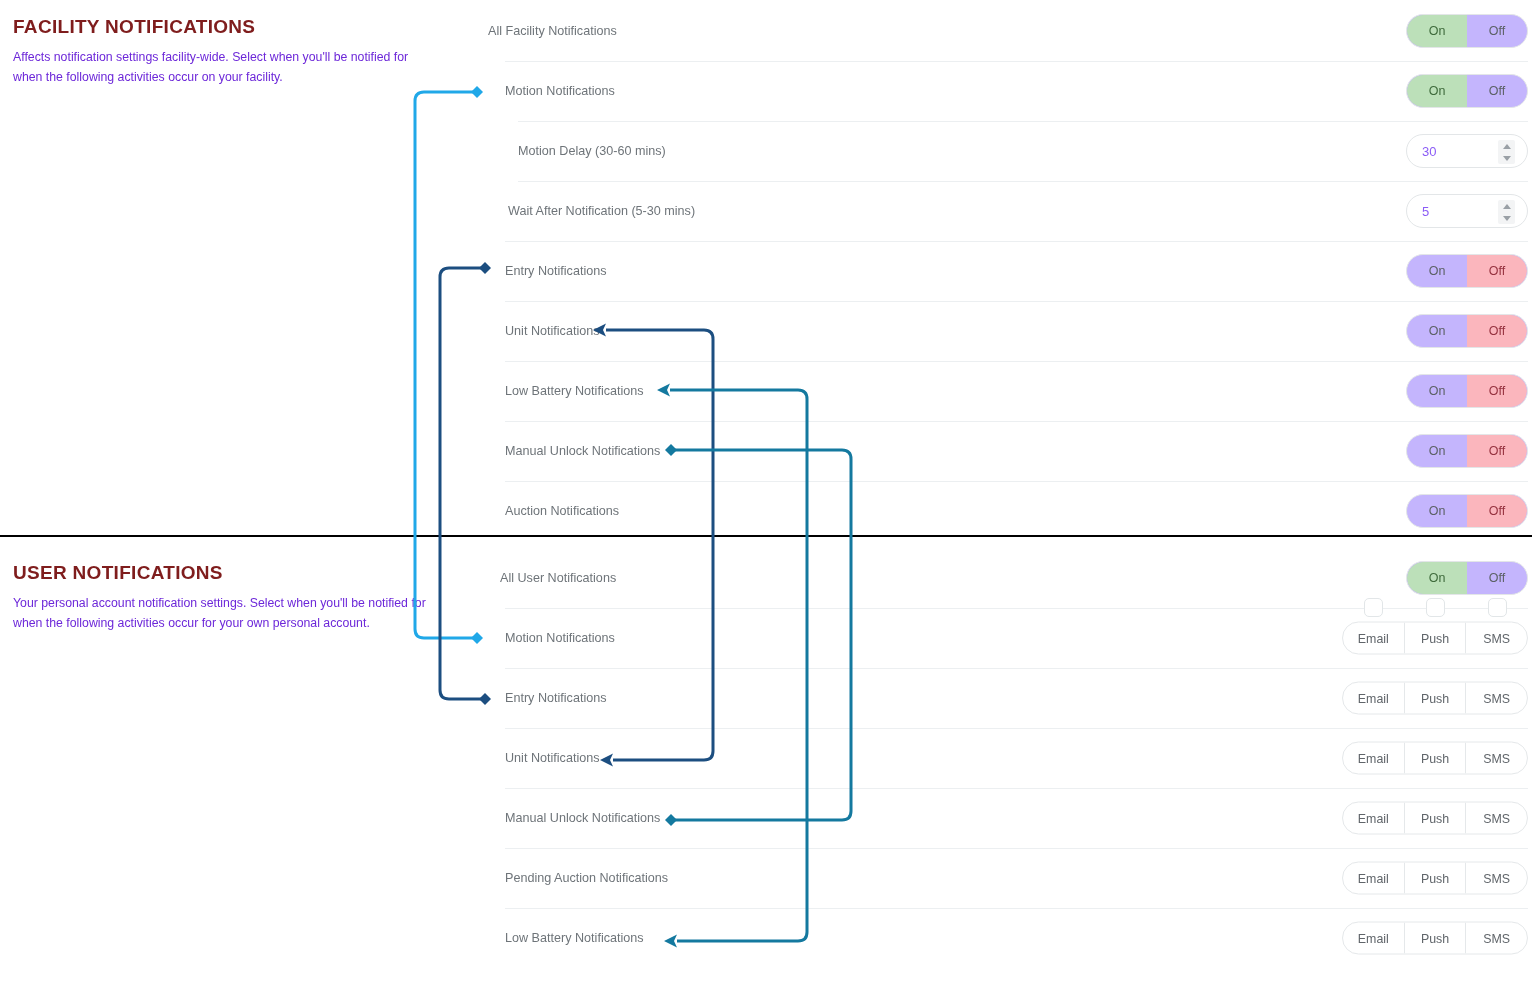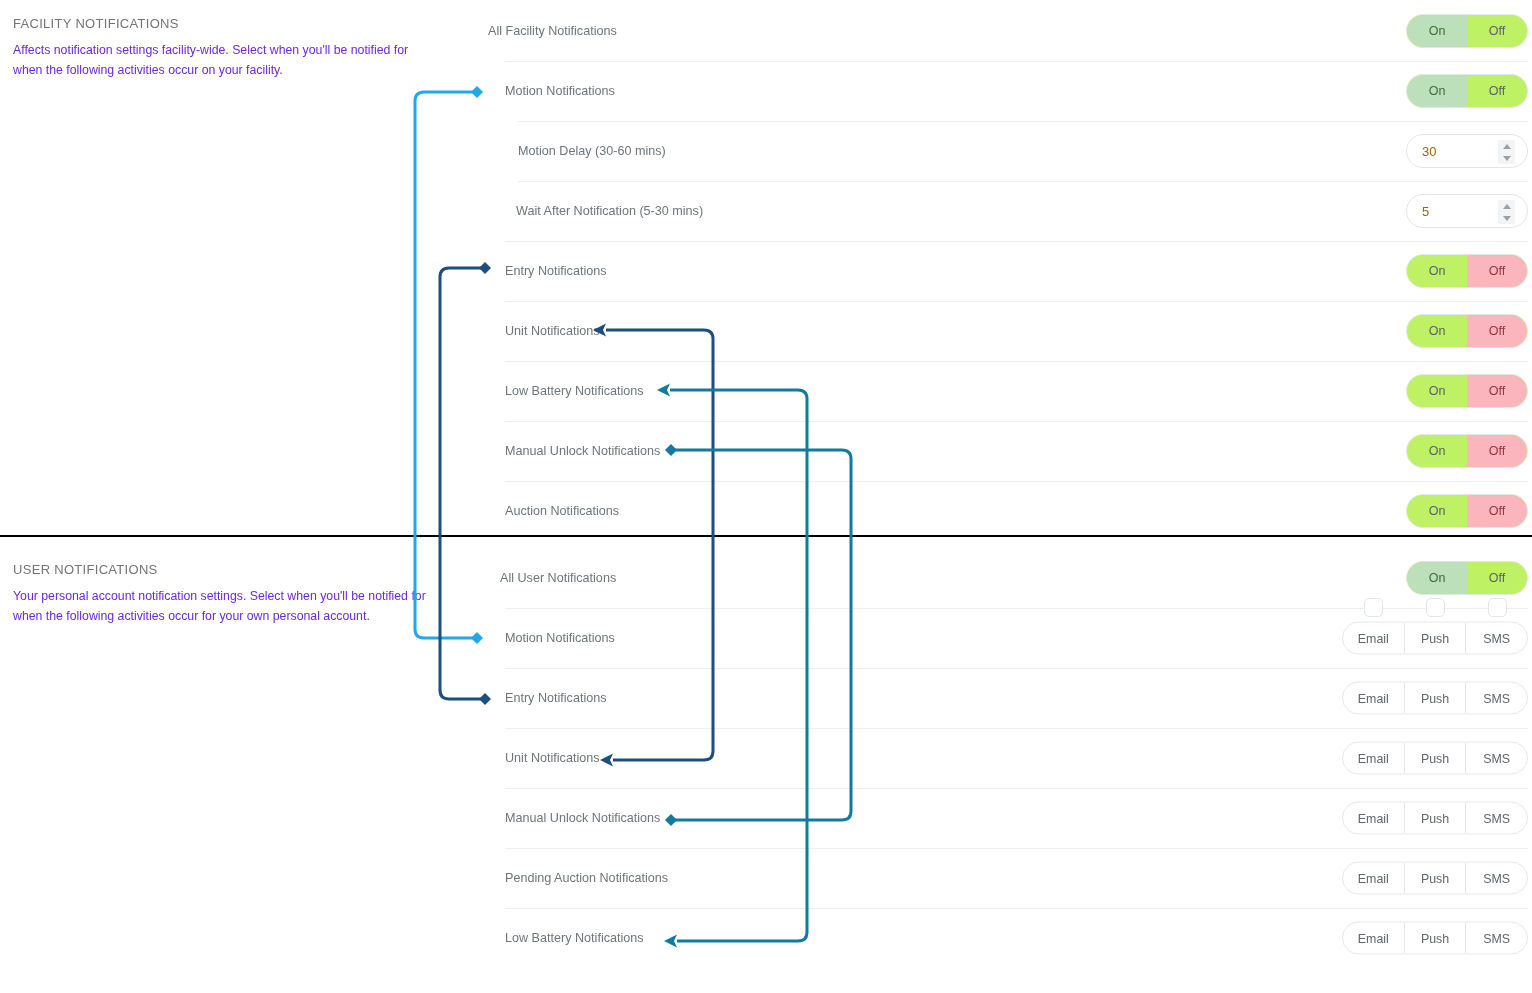--- a/index.html
+++ b/index.html
@@ -14,24 +14,24 @@
   #page {
     position: relative;
     width: 1532px;
     height: 993px;
     background: #ffffff;
   }
 
   
   .side-block { position: absolute; left: 13px; width: 420px; }
   .side-title {
-    font-size: 13px;
+    font-size: 19px;
     letter-spacing: .3px;
-    color: #737373;
-    font-weight: 400;
+    color: #7f1d1d;
+    font-weight: 700;
     margin-bottom: 9px;
   }
   .side-desc {
     font-size: 12.3px;
     line-height: 1.66;
     color: #6d28d9;
   }
 
   
   .section-rule {
@@ -70,21 +70,21 @@
     align-items: center;
   }
 
   
   .toggle {
     display: flex;
     width: 122px;
     height: 34px;
     border: 1px solid #e3e6e8;
     border-radius: 17px;
-    background: #bef264;
+    background: #c4b5fd;
     overflow: hidden;
   }
   .toggle .seg {
     flex: 1;
     display: flex;
     align-items: center;
     justify-content: center;
     font-size: 12.5px;
     color: #5c6166;
     cursor: pointer;
@@ -107,21 +107,21 @@
     width: 122px;
     height: 34px;
     border: 1px solid #e3e6e8;
     border-radius: 17px;
     background: #ffffff;
     display: flex;
     align-items: center;
   }
   .stepper .val {
     font-size: 13px;
-    color: #a16207;
+    color: #8b5cf6;
     padding-left: 15px;
   }
   .stepper .spin {
     position: absolute;
     right: 12px;
     top: 5px;
     width: 17px;
     height: 24px;
     background: #f3f4f5;
     border-radius: 2px;
@@ -229,21 +229,21 @@
             <div class="val">30</div>
             <div class="spin">
               <div class="tri up"></div>
               <div class="tri down"></div>
             </div>
           </div>
         </div>
       </div>
       <div class="row">
         <div class="divider" style="left: 30px;"></div>
-        <div class="row-label" style="margin-left: 28px;">Wait After Notification (5-30 mins)</div>
+        <div class="row-label" style="margin-left: 20px;">Wait After Notification (5-30 mins)</div>
         <div class="row-control">
           <div class="stepper">
             <div class="val">5</div>
             <div class="spin">
               <div class="tri up"></div>
               <div class="tri down"></div>
             </div>
           </div>
         </div>
       </div>

